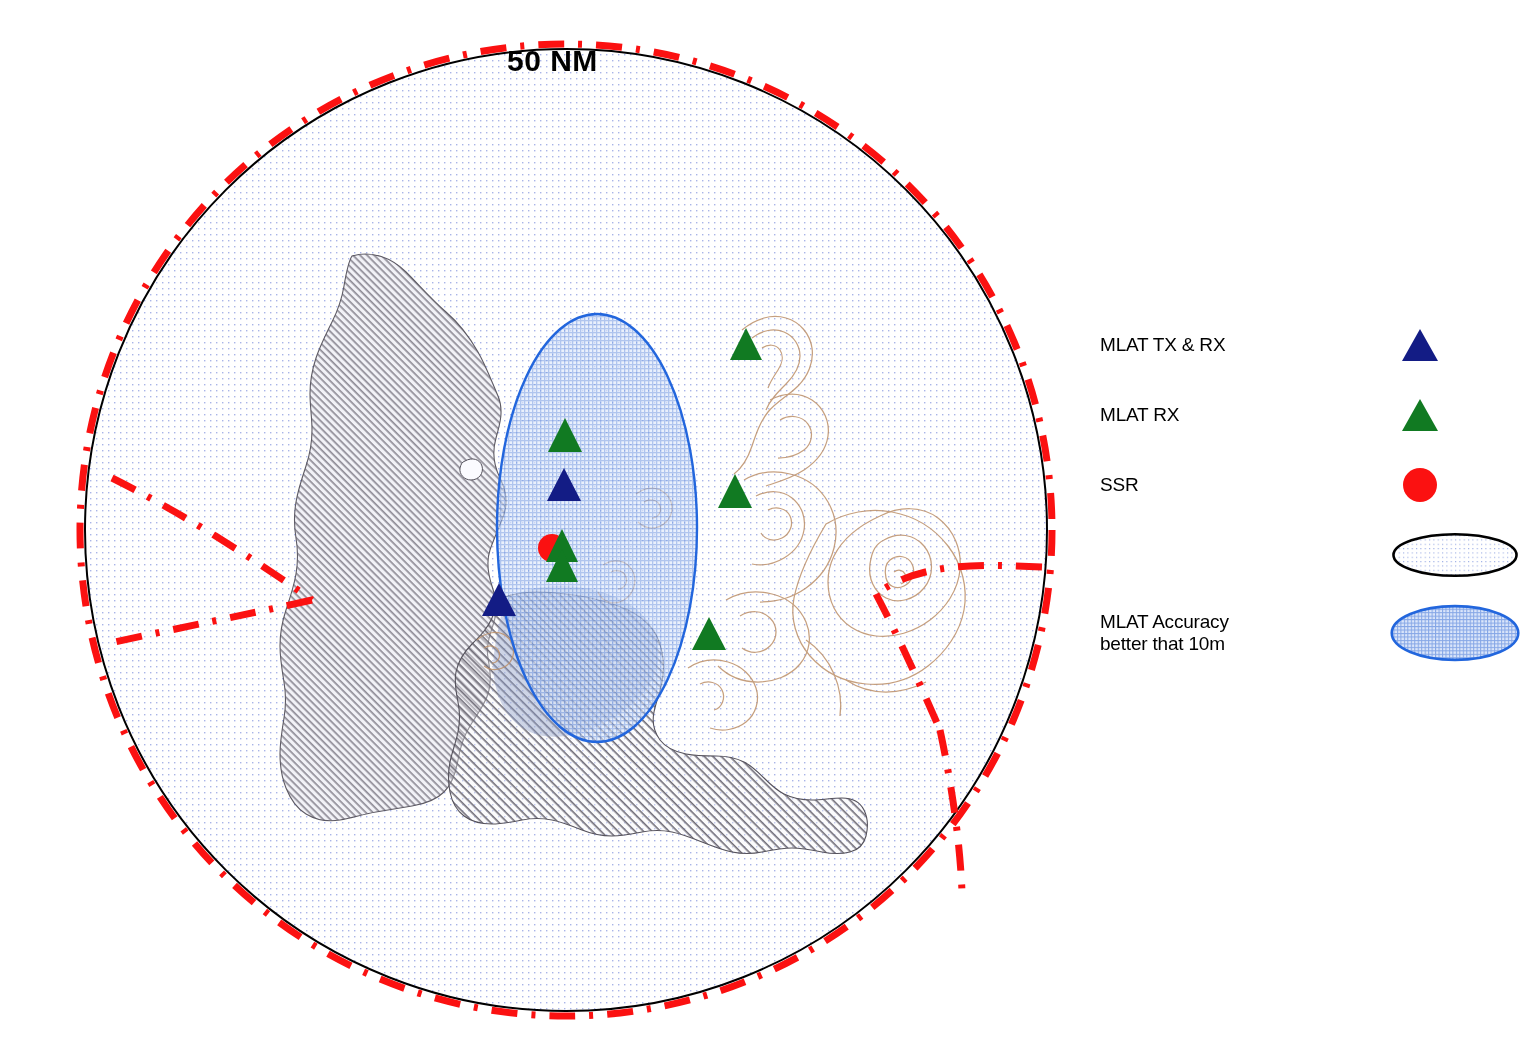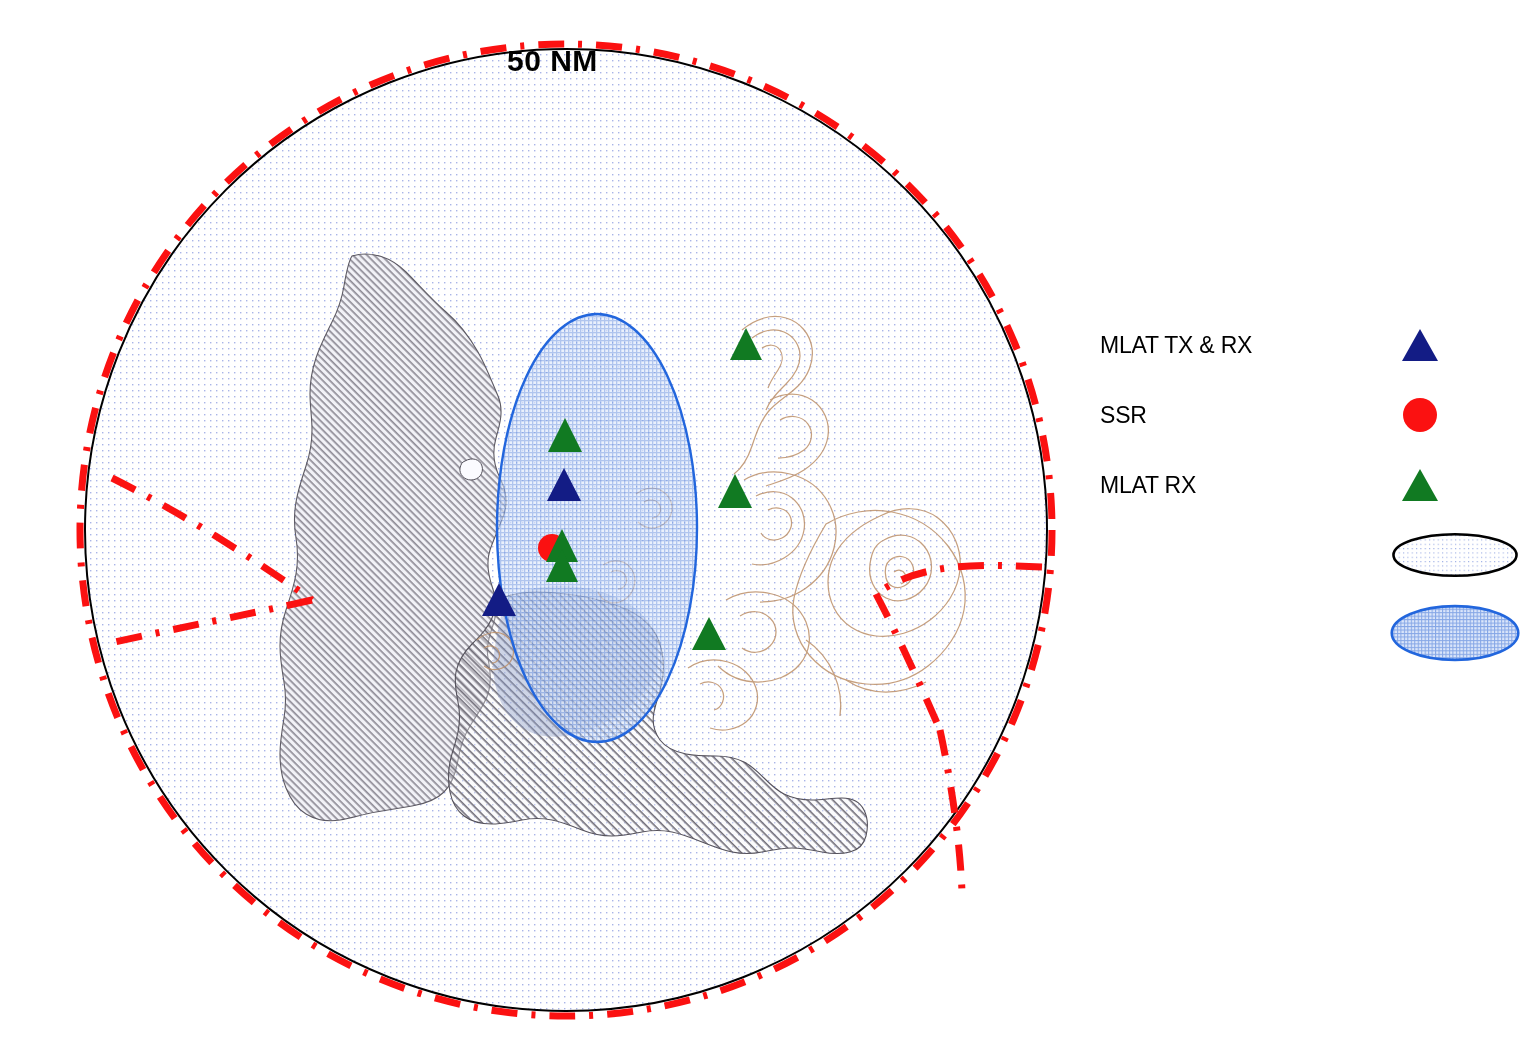--- a/index.html
+++ b/index.html
@@ -33,21 +33,21 @@
     top: 310px;
     width: 420px;
   }
   .legend-row {
     position: relative;
     height: 70px;
     display: flex;
     align-items: center;
   }
   .legend-label {
-    font-size: 23px;
+    font-size: 19px;
     color: #000000;
     line-height: 1.14;
     white-space: pre-line;
     letter-spacing: -0.2px;
   }
   .legend-symbol {
     position: absolute;
     left: 290px;
     width: 130px;
     height: 70px;
@@ -261,53 +261,55 @@
     <div class="legend-row">
       <div class="legend-label">MLAT TX &amp; RX</div>
       <div class="legend-symbol">
         <svg width="60" height="48" viewBox="0 0 60 48">
           <polygon points="30,8 48,40 12,40" fill="#131c85"></polygon>
         </svg>
       </div>
     </div>
 
     <div class="legend-row">
+      <div class="legend-label">MLAT RX</div>
+      <div class="legend-symbol">
+        <svg width="60" height="48" viewBox="0 0 60 48">
+          <polygon points="30,8 48,40 12,40" fill="#117a22"></polygon>
+        </svg>
+      </div>
+    </div>
+
+    <div class="legend-row">
       <div class="legend-label">SSR</div>
       <div class="legend-symbol">
         <svg width="60" height="48" viewBox="0 0 60 48">
           <circle cx="30" cy="24" r="17" fill="#fb1111"></circle>
-        </svg>
-      </div>
-    </div>
-
-    <div class="legend-row">
-      <div class="legend-label">MLAT RX</div>
-      <div class="legend-symbol">
-        <svg width="60" height="48" viewBox="0 0 60 48">
-          <polygon points="30,8 48,40 12,40" fill="#117a22"></polygon>
         </svg>
       </div>
     </div>
 
 
     <div class="legend-row">
       <div class="legend-symbol">
         <svg width="150" height="56" viewBox="0 0 150 56">
           <defs>
             <pattern id="legdot2" width="5" height="5" patternUnits="userSpaceOnUse">
               <rect width="5" height="5" fill="#ffffff"></rect>
               <rect x="0" y="0" width="1.3" height="1.3" fill="#9fb0e6"></rect>
             </pattern>
           </defs>
           <ellipse cx="75" cy="28" rx="71" ry="24" fill="url(#legdot2)" stroke="#000000" stroke-width="3"></ellipse>
         </svg>
       </div>
     </div>
 
     <div class="legend-row" style="height:86px;">
+      <div class="legend-label">MLAT Accuracy
+better that 10m</div>
       <div class="legend-symbol" style="height:86px;">
         <svg width="150" height="72" viewBox="0 0 150 72">
           <defs>
             <pattern id="legblue2" width="4" height="4" patternUnits="userSpaceOnUse">
               <rect width="4" height="4" fill="#dbe6fa"></rect>
               <rect x="0" y="0" width="4" height="1.2" fill="#86a7e6"></rect>
               <rect x="0" y="0" width="1.2" height="4" fill="#86a7e6"></rect>
             </pattern>
           </defs>
           <ellipse cx="75" cy="36" rx="73" ry="31" fill="url(#legblue2)" stroke="#2266dd" stroke-width="3"></ellipse>

